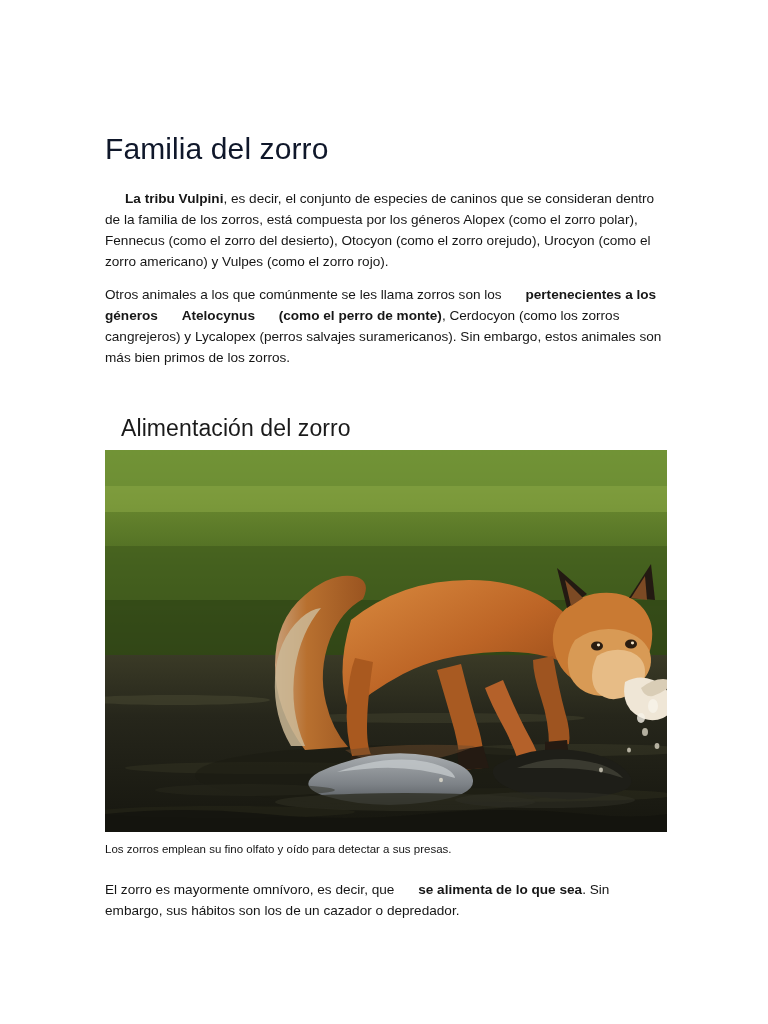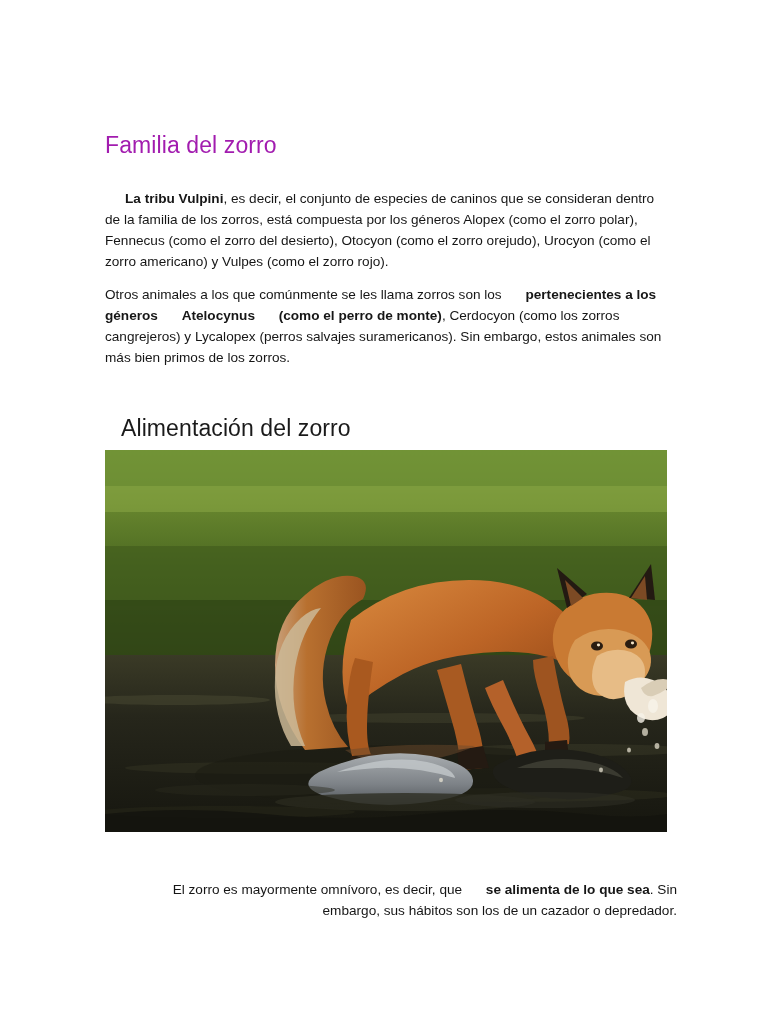--- a/index.html
+++ b/index.html
@@ -22,25 +22,25 @@
     box-sizing: border-box;
     padding: 0;
   }
   .content {
     position: absolute;
     left: 105px;
     top: 0;
     width: 562px;
   }
   h1.doc-title {
-    font-size: 23px;
+    font-size: 30px;
     font-weight: 400;
     margin: 0;
     padding: 0;
-    color: #a21caf;
+    color: #0f172a;
     letter-spacing: 0.1px;
     position: absolute;
     top: 132px;
     left: 0;
     text-align: center;
   }
   h2.doc-subtitle {
     font-size: 23px;
     font-weight: 400;
     margin: 16px;
@@ -53,21 +53,21 @@
   }
   p.para {
     font-size: 13.6px;
     line-height: 21px;
     margin: 0;
     color: #161616;
     text-align: left;
   }
   #para1 { position: absolute; top: 188px; left: 0; width: 560px; }
   #para2 { position: absolute; top: 284px; left: 0; width: 560px; }
-  #para3 { position: absolute; top: 879px; left: 12px; width: 560px; text-align: right; }
+  #para3 { position: absolute; top: 879px; left: 0; width: 560px; }
   .b { font-weight: bold; margin-left: 20px; }
   .i { }
   .u { }
   .figure {
     position: absolute;
     top: 450px;
     left: 0;
     width: 562px;
   }
   .photo {
@@ -201,18 +201,19 @@
           </g>
           <g fill="#f0ead8" opacity="0.7">
             <ellipse cx="540" cy="282" rx="3" ry="4"></ellipse>
             <ellipse cx="552" cy="296" rx="2.4" ry="3"></ellipse>
             <ellipse cx="524" cy="300" rx="2" ry="2.6"></ellipse>
             <ellipse cx="496" cy="320" rx="2" ry="2.4"></ellipse>
             <ellipse cx="336" cy="330" rx="2" ry="2.2"></ellipse>
           </g>
         </svg>
       </div>
+      <div class="caption">Los zorros emplean su fino olfato y oído para detectar a sus presas.</div>
     </div>
 
     <p class="para" id="para3"><span>El zorro es mayormente </span><span class="u">omnívoro</span><span>, es decir, que </span><span class="b">se alimenta de lo que sea</span><span>. Sin embargo, sus hábitos son los de un cazador o </span><span class="u">depredador</span><span>.</span></p>
 
   </div>
 </div>
 
 </body></html>

